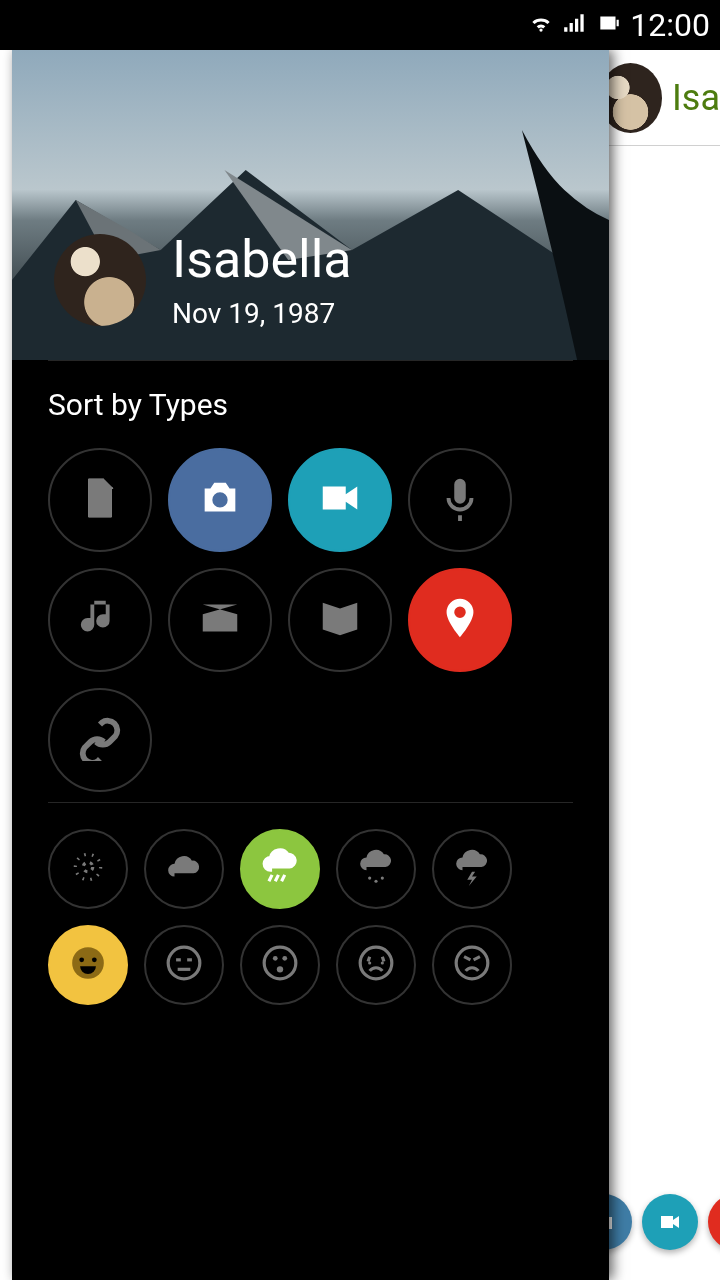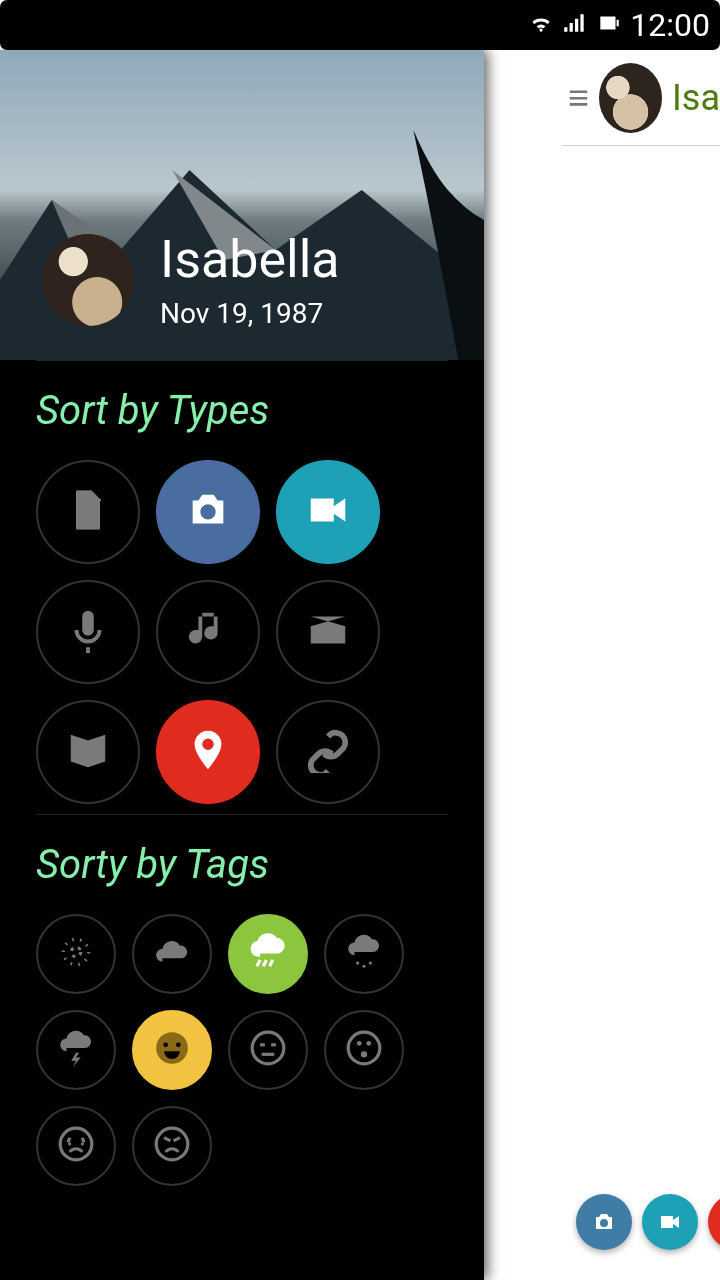--- a/index.html
+++ b/index.html
@@ -11,21 +11,20 @@
     height: 50px;
     background: #000;
     color: #fff;
     display: flex;
     justify-content: flex-end;
     align-items: center;
     padding-right: 10px;
     gap: 8px;
     font-size: 32px;
     font-weight: 400;
-    border-radius: 7px;
   }
   .status-bar svg { width: 26px; height: 26px; fill: #fff; }
 
   
   .right-sliver {
     position: absolute;
     top: 50px;
     left: 562px;
     width: 158px;
     height: 1230px;
@@ -70,22 +69,22 @@
   }
   .fab svg { width: 24px; height: 24px; fill: #fff; }
   .fab.blue { background:#3f7da6; }
   .fab.teal { background:#1ea0b7; }
   .fab.red  { background:#e02c1f; }
 
   
   .drawer {
     position: absolute;
     top: 50px;
-    left: 0;
-    width: 484px;
+    left: 12px;
+    width: 597px;
     height: 1230px;
     background: #000;
     color: #fff;
     box-shadow: 4px 0 12px rgba(0,0,0,.6);
     overflow: hidden;
   }
   .cover {
     height: 310px;
     position: relative;
     background:
@@ -117,25 +116,24 @@
   }
 
   .section {
     padding: 26px 36px 10px;
   }
   .divider {
     height: 1px; background:#262626;
     margin: 0 36px;
   }
   .section-title {
-    color: #86efac;
-    font-size: 40px;
+    color: #ffffff;
+    font-size: 30px;
     font-weight: 400;
     margin-bottom: 26px;
-    font-style: italic;
   }
 
   .chip-grid {
     display: flex;
     flex-wrap: wrap;
     gap: 16px;
     max-width: 500px;
   }
   .chip {
     width: 104px; height: 104px; border-radius: 50%;
@@ -356,21 +354,20 @@
           <span><svg viewBox="0 0 24 24" style="color:#7a7a7a">
               <use href="#i-link"></use>
             </svg></span>
         </div>
     </div>
   </div>
 
   <div class="divider"></div>
 
   <div class="section">
-    <div class="section-title">Sorty by Tags</div>
     <div class="chip-grid">
       <div class="chip tag">
           <span><svg viewBox="0 0 24 24" style="color:#7a7a7a">
               <use href="#i-sunny"></use>
             </svg></span>
         </div>
       <div class="chip tag">
           <span><svg viewBox="0 0 24 24">
               <use href="#i-cloudy"></use>
             </svg></span>

